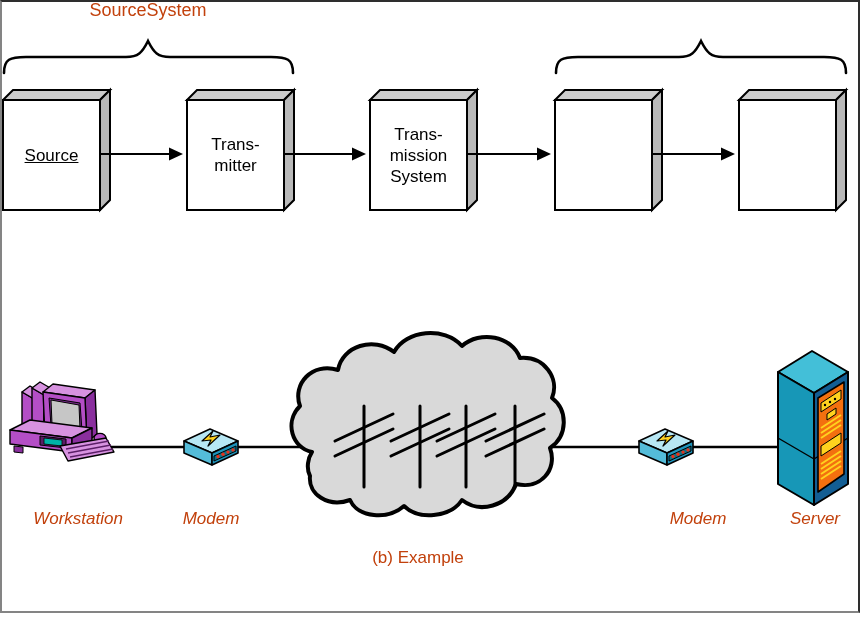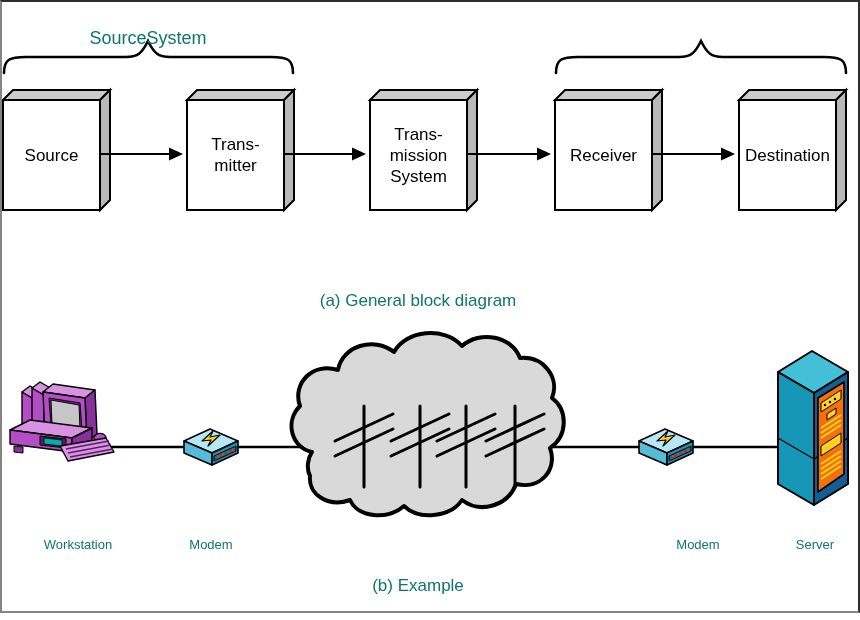--- a/index.html
+++ b/index.html
@@ -8,28 +8,28 @@
     font-family:"Liberation Sans", sans-serif;color:#000;overflow:hidden;
     box-sizing:border-box;
   }
   .frame{
     position:absolute;left:0;top:0;width:860px;height:613px;box-sizing:border-box;
     border-top:2px solid #2e2e2e;border-right:2px solid #2e2e2e;
     border-left:2px solid #848484;border-bottom:2px solid #848484;
     pointer-events:none;
   }
   svg{position:absolute;left:0;top:0;}
-  .lbl{position:absolute;text-align:center;color:#0f766e;margin-top:28px;}
+  .lbl{position:absolute;text-align:center;color:#c2410c;}
   .group-lbl{font-size:18px;line-height:20px;}
   .blk-label{
     position:absolute;width:97px;height:110px;display:flex;align-items:center;justify-content:center;
     text-align:center;white-space:pre-line;font-size:17px;line-height:21px;
   }
   .caption{font-size:17px;}
-  .node-lbl{font-size:13px;}
+  .node-lbl{font-size:17px;font-style:italic;}
 </style>
 </head>
 <body>
 
 <div class="page">
 
   <svg width="860" height="620" viewBox="0 0 860 620">
 
     <g>
       <path d="M4,73 C4,59 10,57 26,57 L126,57 C138,57 142,53 148,41 C154,53 158,57 170,57 L271,57 C287,57 293,59 293,73" fill="none" stroke="#000" stroke-width="2.6" stroke-linecap="round"></path>
@@ -185,30 +185,27 @@
         <path d="M49,122 L69,109"></path>
           <path d="M49,127 L69,114"></path>
           <path d="M49,132 L69,119"></path>
           <path d="M49,137 L69,124"></path>
       </g>
     </g>
   </svg>
 
   <div class="lbl group-lbl" style="left:0;top:6;width:296px;">SourceSystem</div>
 
-  <div class="blk-label" style="left:3px;top:100px;">Source</div>
+  <div class="blk-label" style="left:3px;top:100px;text-decoration:underline;">Source</div>
   <div class="blk-label" style="left:187px;top:100px;">Trans-
 mitter</div>
   <div class="blk-label" style="left:370px;top:100px;">Trans-
 mission
 System</div>
-  <div class="blk-label" style="left:555px;top:100px;">Receiver</div>
-  <div class="blk-label" style="left:739px;top:100px;">Destination</div>
-
-  <div class="lbl caption" style="left:258px;top:263px;width:320px;">(a) General block diagram</div>
+
 
   <div class="lbl node-lbl" style="left:8px;top:509px;width:140px;">Workstation</div>
   <div class="lbl node-lbl" style="left:151px;top:509px;width:120px;">Modem</div>
   <div class="lbl node-lbl" style="left:638px;top:509px;width:120px;">Modem</div>
   <div class="lbl node-lbl" style="left:755px;top:509px;width:120px;">Server</div>
 
   <div class="lbl caption" style="left:258px;top:548px;width:320px;">(b) Example</div>
 
   <div class="frame"></div>
 </div>

